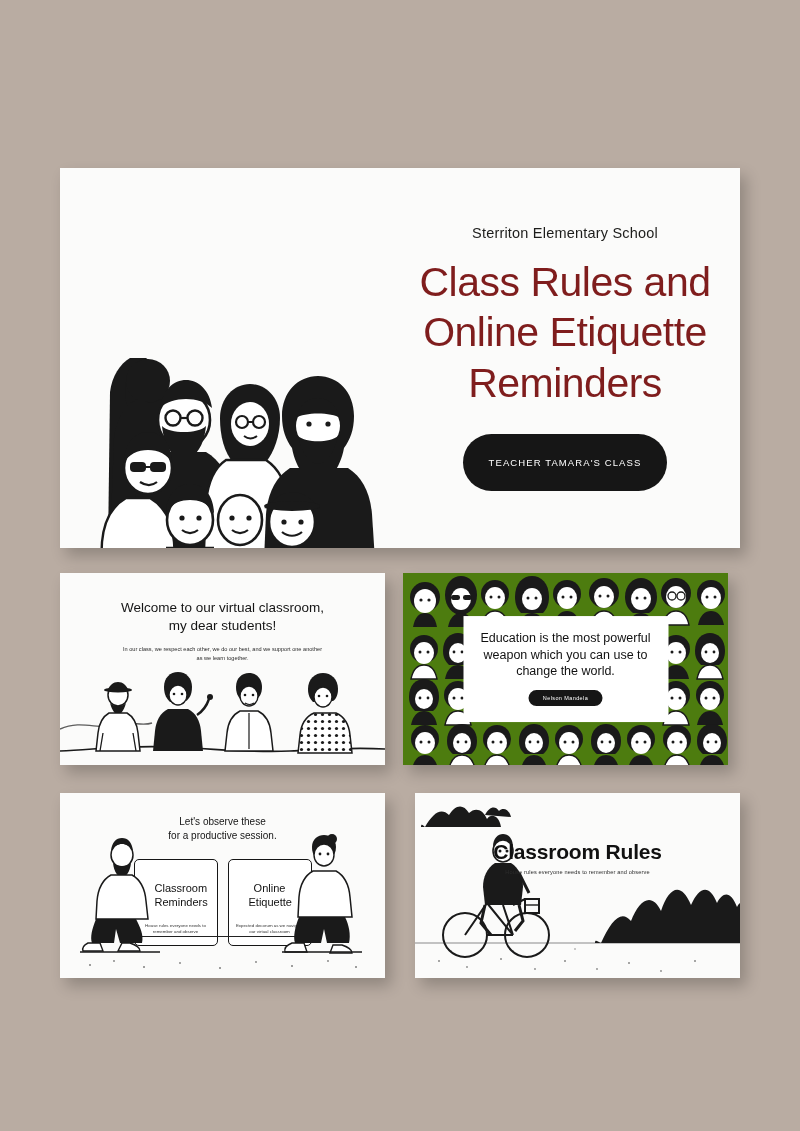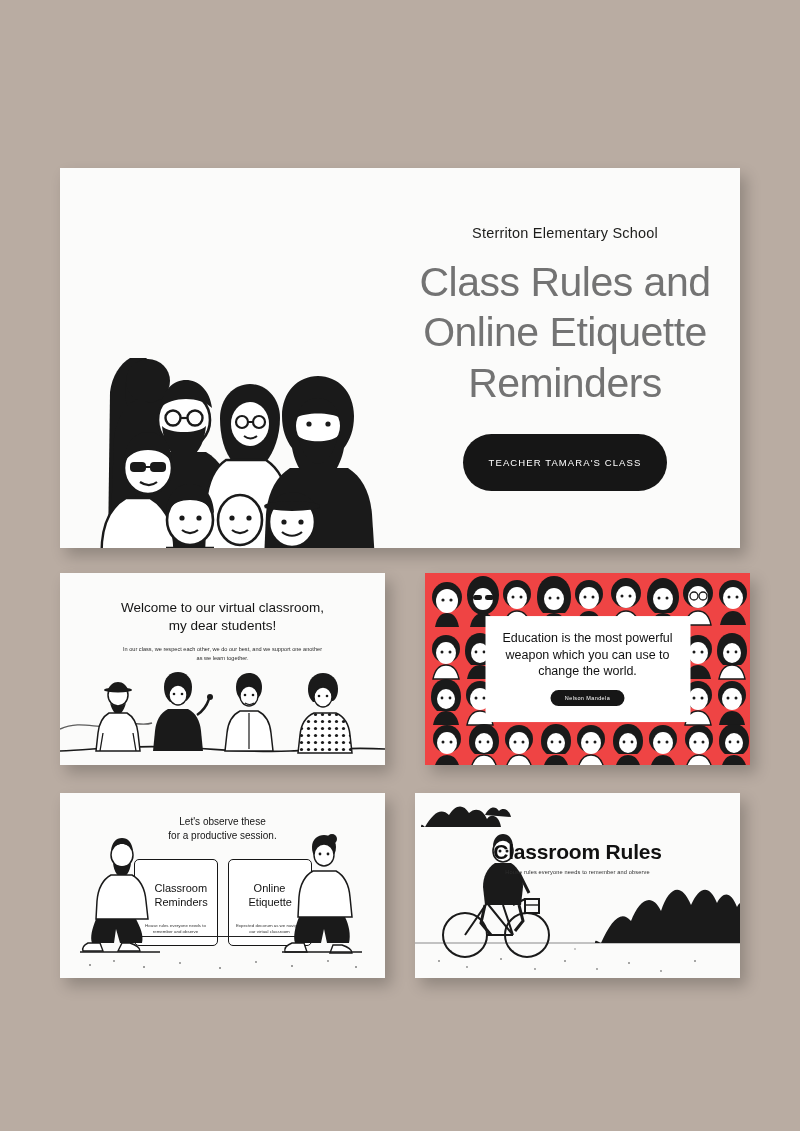--- a/index.html
+++ b/index.html
@@ -53,21 +53,21 @@
   }
   .hero-school {
     font-size: 14.5px;
     color: #1d1d1b;
     letter-spacing: 0.2px;
     margin-bottom: 16px;
   }
   .hero-title {
     font-size: 41px;
     line-height: 1.22;
-    color: #737373;
+    color: #7f1d1d;
     font-weight: 400;
     letter-spacing: -0.5px;
     margin: 0 0 26px 0;
   }
   .pill {
     background: #161616;
     color: #fff;
     border-radius: 40px;
     font-size: 9.5px;
     letter-spacing: 1.1px;
@@ -85,25 +85,25 @@
   }
 
   
   .s-welcome {
     left: 60px;
     top: 573px;
     width: 325px;
     height: 192px;
   }
   .s-quote {
-    left: 425px;
+    left: 403px;
     top: 573px;
     width: 325px;
     height: 192px;
-    background: #ef4444;
+    background: #4d7c0f;
     text-decoration: underline;
   }
   
   .s-observe {
     left: 60px;
     top: 793px;
     width: 325px;
     height: 185px;
   }
   .s-rules {

